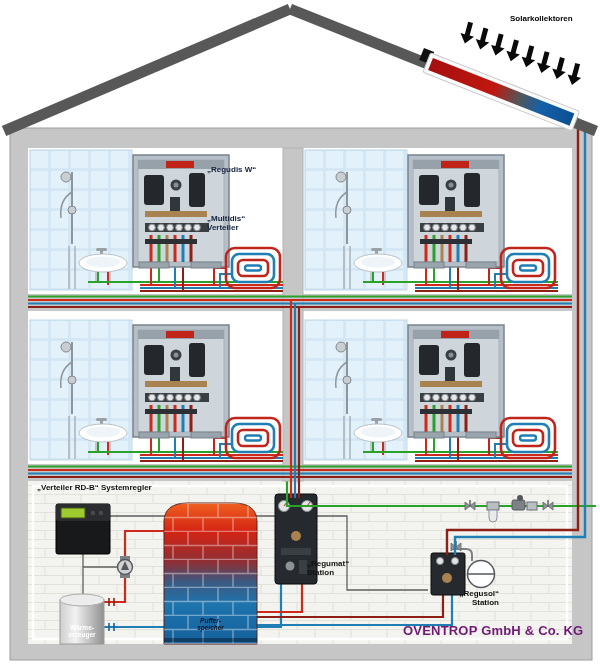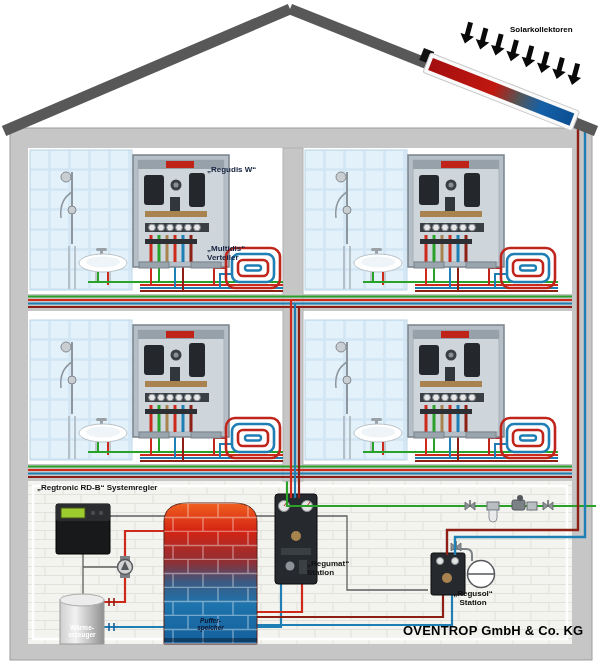--- a/index.html
+++ b/index.html
@@ -4,21 +4,21 @@
 <style>
   html,body{margin:0;padding:0;background:#fff;}
   #stage{position:relative;width:600px;height:664px;background:#fff;overflow:hidden;
          font-family:"Liberation Sans",sans-serif;}
   #scene{position:absolute;left:0;top:0;}
   .lbl{position:absolute;white-space:pre-line;line-height:1.15;color:#15233f;
        font-weight:bold;font-size:8px;}
   .lbl-black{color:#111;}
   .lbl-white{color:#fff;}
   .lbl-center{text-align:center;}
-  #brand-label{font-size:13px;letter-spacing:.2px;color:#000000;}
+  #brand-label{font-size:13px;letter-spacing:.2px;color:#701a75;}
   #tank-label{color:#0a1430;font-style:italic;font-size:6.5px;}
   #boiler-label{font-size:6.5px;}
   #solar-label{color:#000;}
 </style>
 </head>
 <body>
 
 <div id="stage">
 
 <svg id="scene" width="600" height="664" viewBox="0 0 600 664">
@@ -296,33 +296,33 @@
         <use href="#sunarrow" transform="translate(483.3,37.9) rotate(15)"></use>
         <use href="#sunarrow" transform="translate(498.6,43.8) rotate(15)"></use>
         <use href="#sunarrow" transform="translate(513.9,49.7) rotate(15)"></use>
         <use href="#sunarrow" transform="translate(529.2,55.6) rotate(15)"></use>
         <use href="#sunarrow" transform="translate(544.5,61.5) rotate(15)"></use>
         <use href="#sunarrow" transform="translate(559.8,67.4) rotate(15)"></use>
         <use href="#sunarrow" transform="translate(575.1,73.30000000000001) rotate(15)"></use>
       </g>
 </svg>
 
-<div class="lbl lbl-black" id="solar-label" style="left:492px;top:25px;padding-left:18px;">Solarkollektoren</div>
+<div class="lbl lbl-black" id="solar-label" style="left:492px;top:14px;padding-left:18px;">Solarkollektoren</div>
 
 <div class="lbl" style="left:207px;top:165px;">„Regudis W“</div>
 
-<div class="lbl" style="left:207px;top:244px;">„Multidis“
+<div class="lbl" style="left:207px;top:214px;">„Multidis“
 Verteiler</div>
 
-<div class="lbl lbl-black" style="left:37px;top:483px;">„Regtronic RD-B“ Systemregler</div>
+<div class="lbl lbl-black" style="left:37px;top:483px;">„Verteiler RD-B“ Systemregler</div>
 
 <div class="lbl lbl-black" style="left:307px;top:559px;">„Regumat“
 Station</div>
 
-<div class="lbl lbl-black lbl-center" style="left:447px;top:589px;width:52px;">„Regusol“
+<div class="lbl lbl-black lbl-center" style="left:447px;top:589px;width:52px;text-align:right;">„Regusol“
 Station</div>
 
 <div class="lbl lbl-white lbl-center" id="boiler-label" style="left:60px;top:624px;width:44px;">Wärme-
 erzeuger</div>
 
 <div class="lbl lbl-center" id="tank-label" style="left:183px;top:617px;width:55px;">Puffer-
 speicher</div>
 
 <div class="lbl" id="brand-label" style="left:403px;top:624px;">OVENTROP GmbH &amp; Co. KG</div>
 </div>

